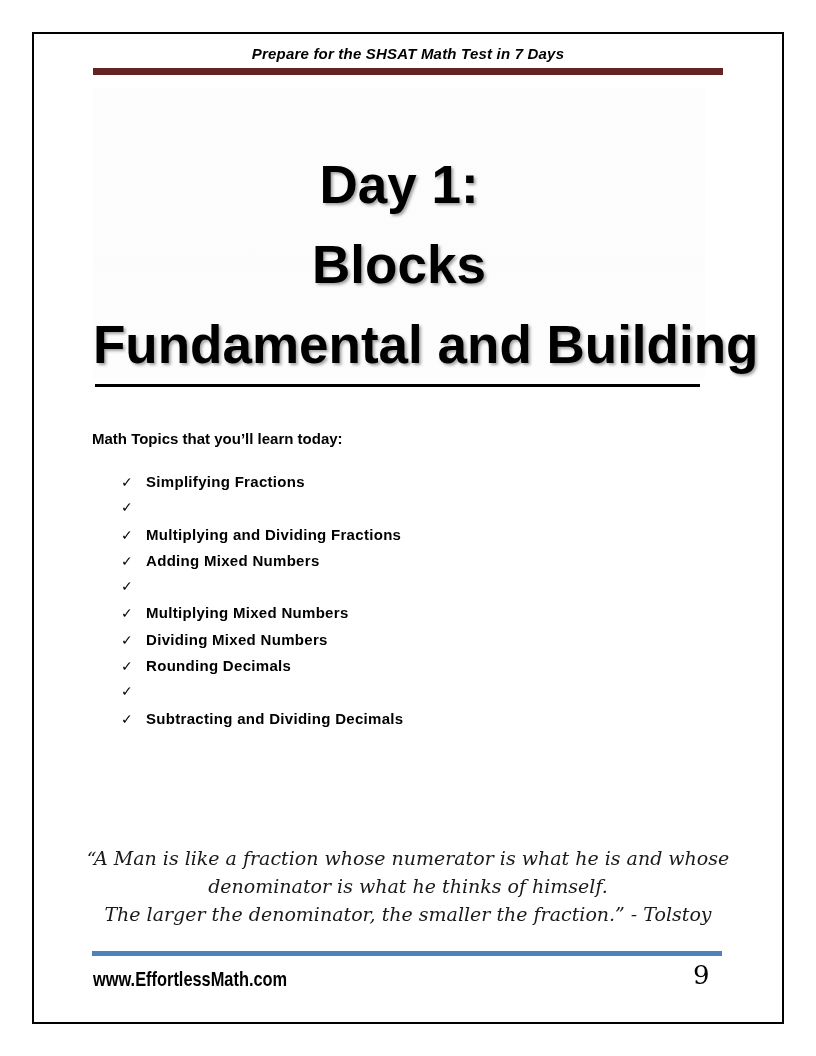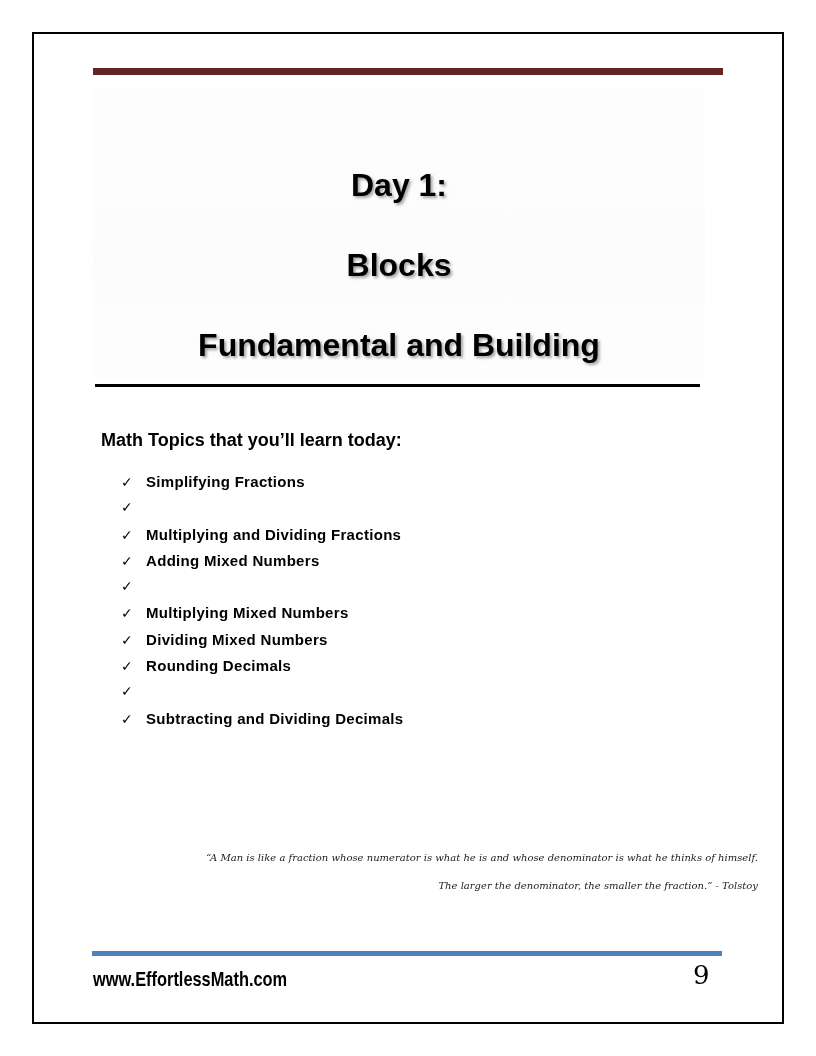--- a/index.html
+++ b/index.html
@@ -35,38 +35,37 @@
     position: absolute;
     left: 93px; top: 88px;
     width: 612px; height: 292px;
     background: linear-gradient(180deg, #fdfdfd 0%, #fcfcfc 60%, #fdfdfd 100%);
   }
   .title-block {
     position: absolute;
     left: 93px; top: 145px;
     width: 612px;
     text-align: center;
-    font-size: 32px;
+    font-size: 53px;
     font-weight: bold;
     line-height: 80px;
     text-shadow: 2px 2px 3px rgba(90,90,90,0.55);
     white-space: nowrap;
   }
   .title-divider {
     position: absolute;
     left: 95px; top: 384px;
     width: 605px; height: 3px;
     background: #000000;
   }
   .topics-heading {
     position: absolute;
     left: 92px; top: 430px;
-    font-size: 18px;
+    font-size: 15px;
     font-weight: bold;
-    margin-left: 9px;
   }
   .topics-list {
     position: absolute;
     left: 121px; top: 473px;
     list-style: none; margin: 0; padding: 0;
   }
   .topic-item {
     display: flex;
     align-items: baseline;
     height: 26.3px;
@@ -77,24 +76,24 @@
   .check {
     font-size: 14px;
     font-weight: normal;
     margin-right: 13px;
     flex: 0 0 auto;
   }
   .quote {
     position: absolute;
     left: 58px; top: 844px;
     width: 700px;
-    text-align: right;
+    text-align: center;
     font-family: "DejaVu Serif", serif;
     font-style: italic;
-    font-size: 10px;
+    font-size: 19px;
     line-height: 28px;
     color: #1a1a1a;
   }
   .footer-rule {
     position: absolute;
     left: 92px; top: 951px;
     width: 630px; height: 5px;
   }
   .footer-site {
     position: absolute;
@@ -114,20 +113,21 @@
     font-weight: normal;
   }
 </style>
 </head>
 <body>
 
 <div class="page">
 
   <div class="border-frame"></div>
 
+  <div class="header-title">Prepare for the SHSAT Math Test in 7 Days</div>
 
   <div class="header-rule" style="background-color: rgb(99, 36, 35);"></div>
 
   <div class="title-bg"></div>
 
   <div class="title-block">
     <div>Day 1:</div>
     <div>Blocks</div>
     <div>Fundamental and Building</div>
   </div>

